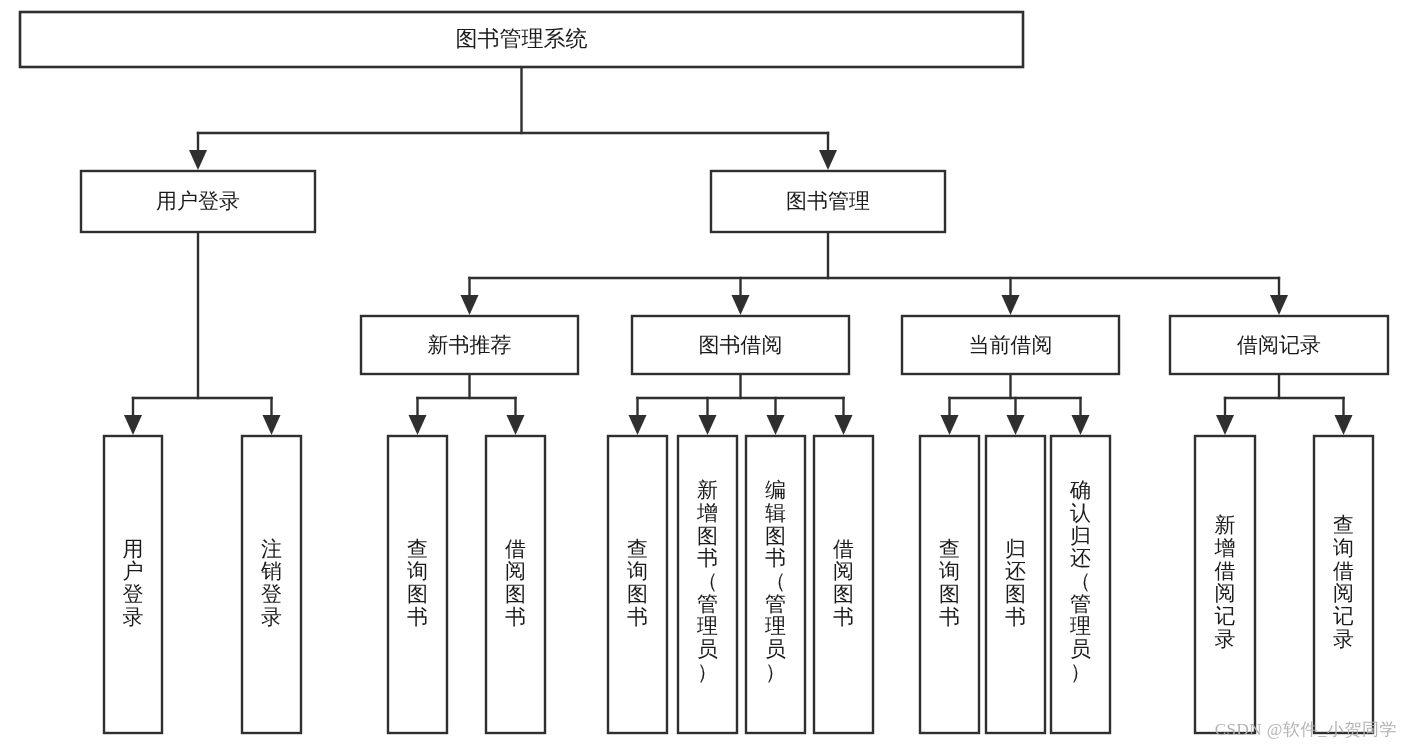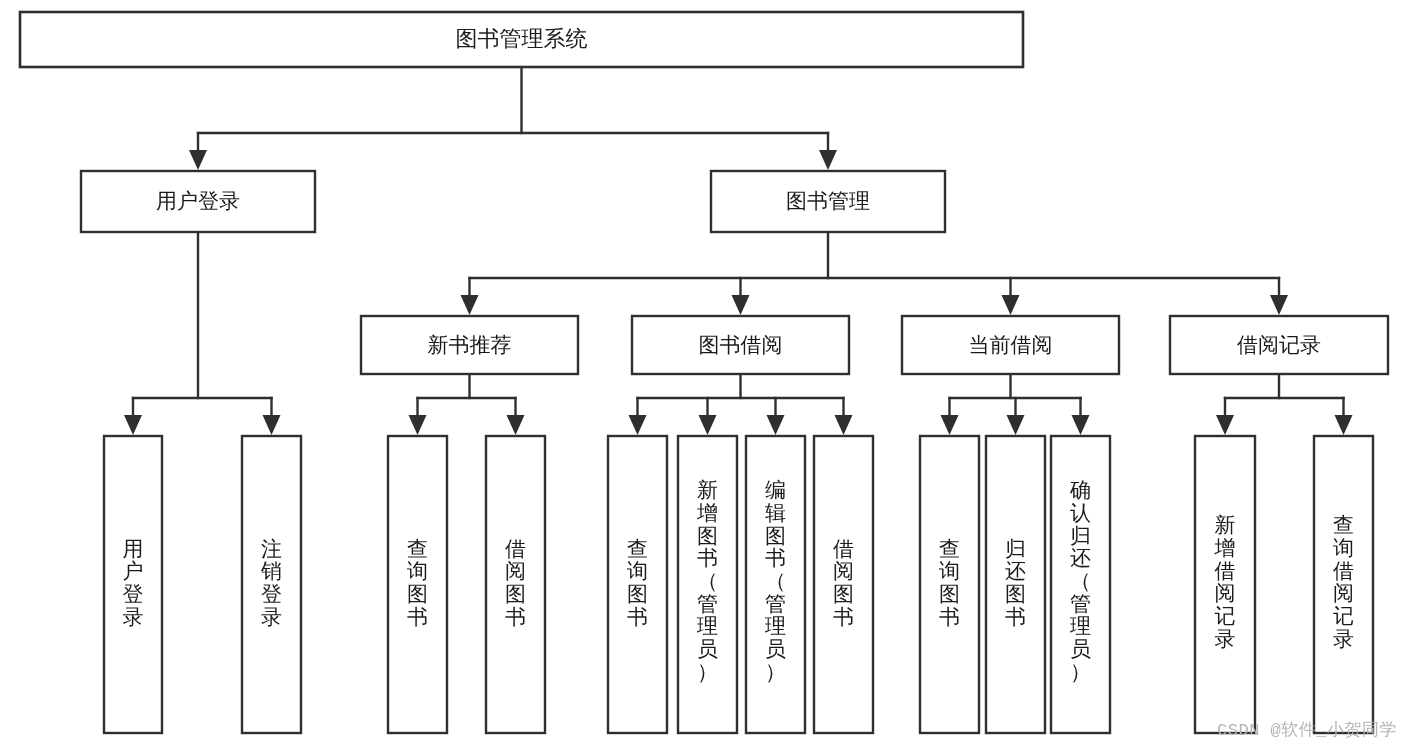--- a/index.html
+++ b/index.html
@@ -52,21 +52,21 @@
     stroke-linecap: square;
   }
   .edge-arrow {
     fill: #2f2f2f;
     stroke: none;
   }
   .watermark {
     position: absolute;
     right: 8px;
     bottom: 6px;
-    font-family: Liberation Mono, monospace;
+    font-family: Liberation Serif, serif;
     font-size: 17px;
     color: #b4b4b4;
     white-space: nowrap;
     letter-spacing: 0.5px;
     user-select: none;
   }
   .vert-text-wrap {
     position: absolute;
     display: flex;
     flex-direction: column;

